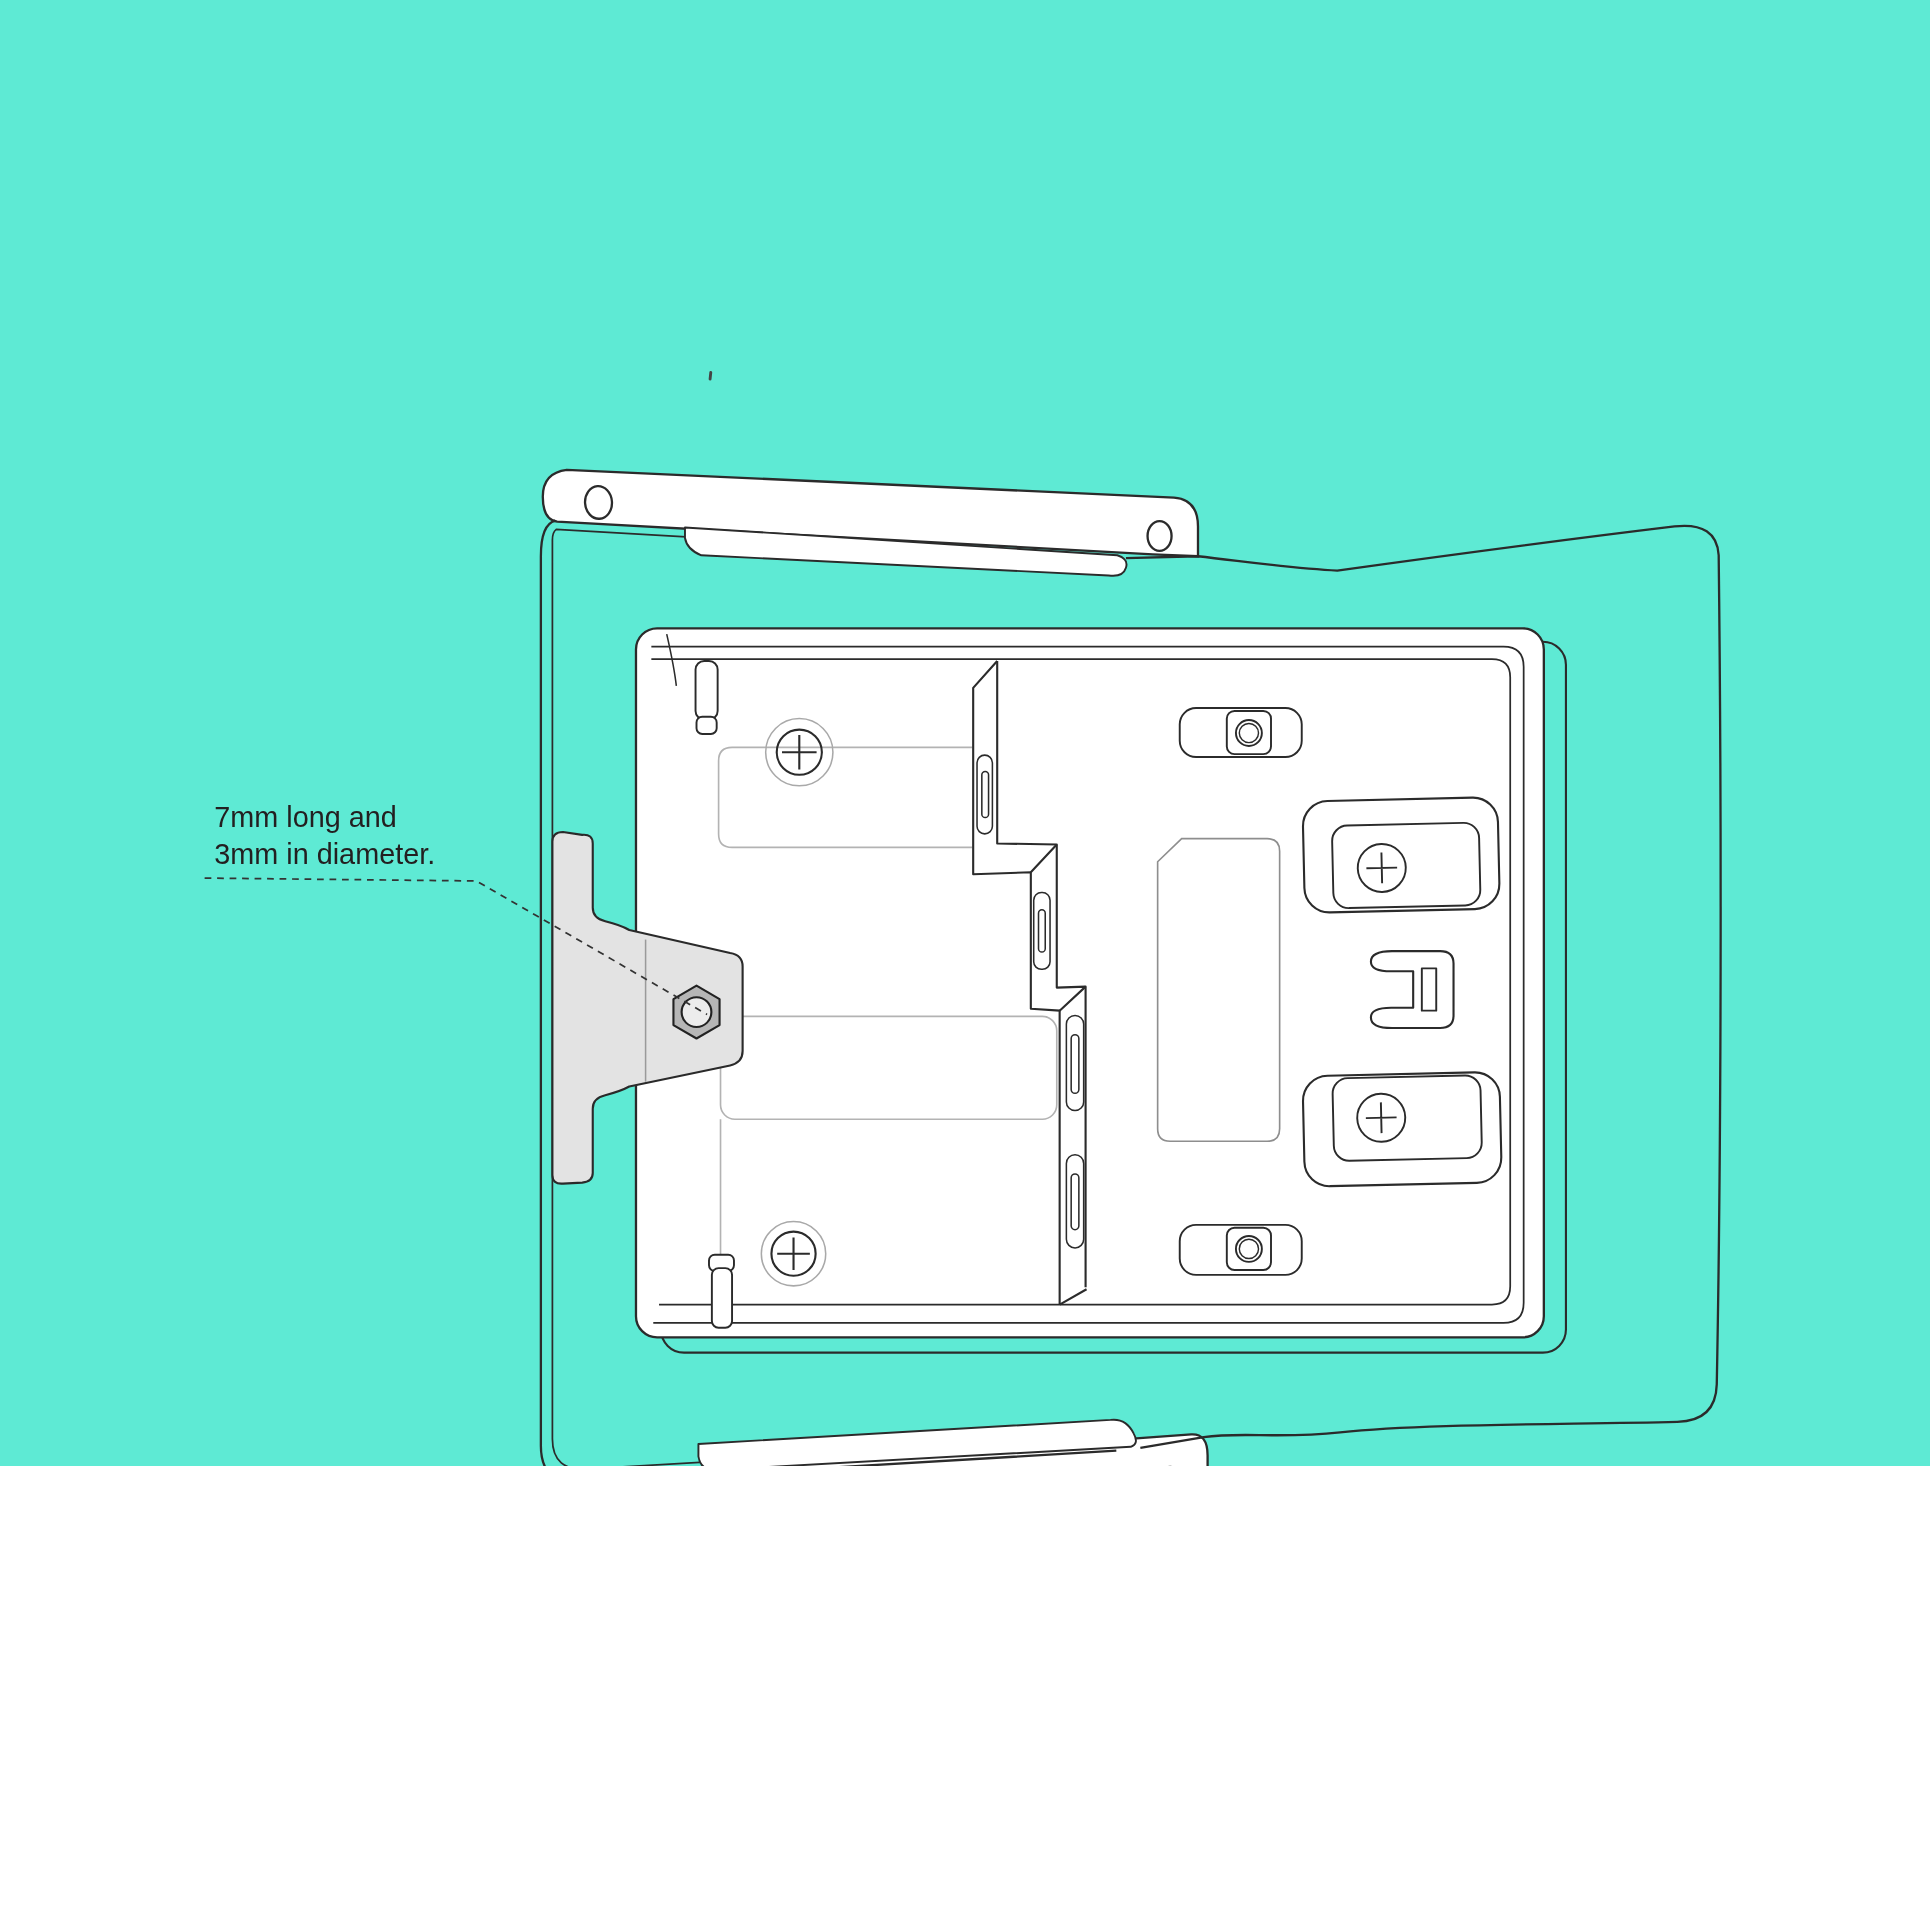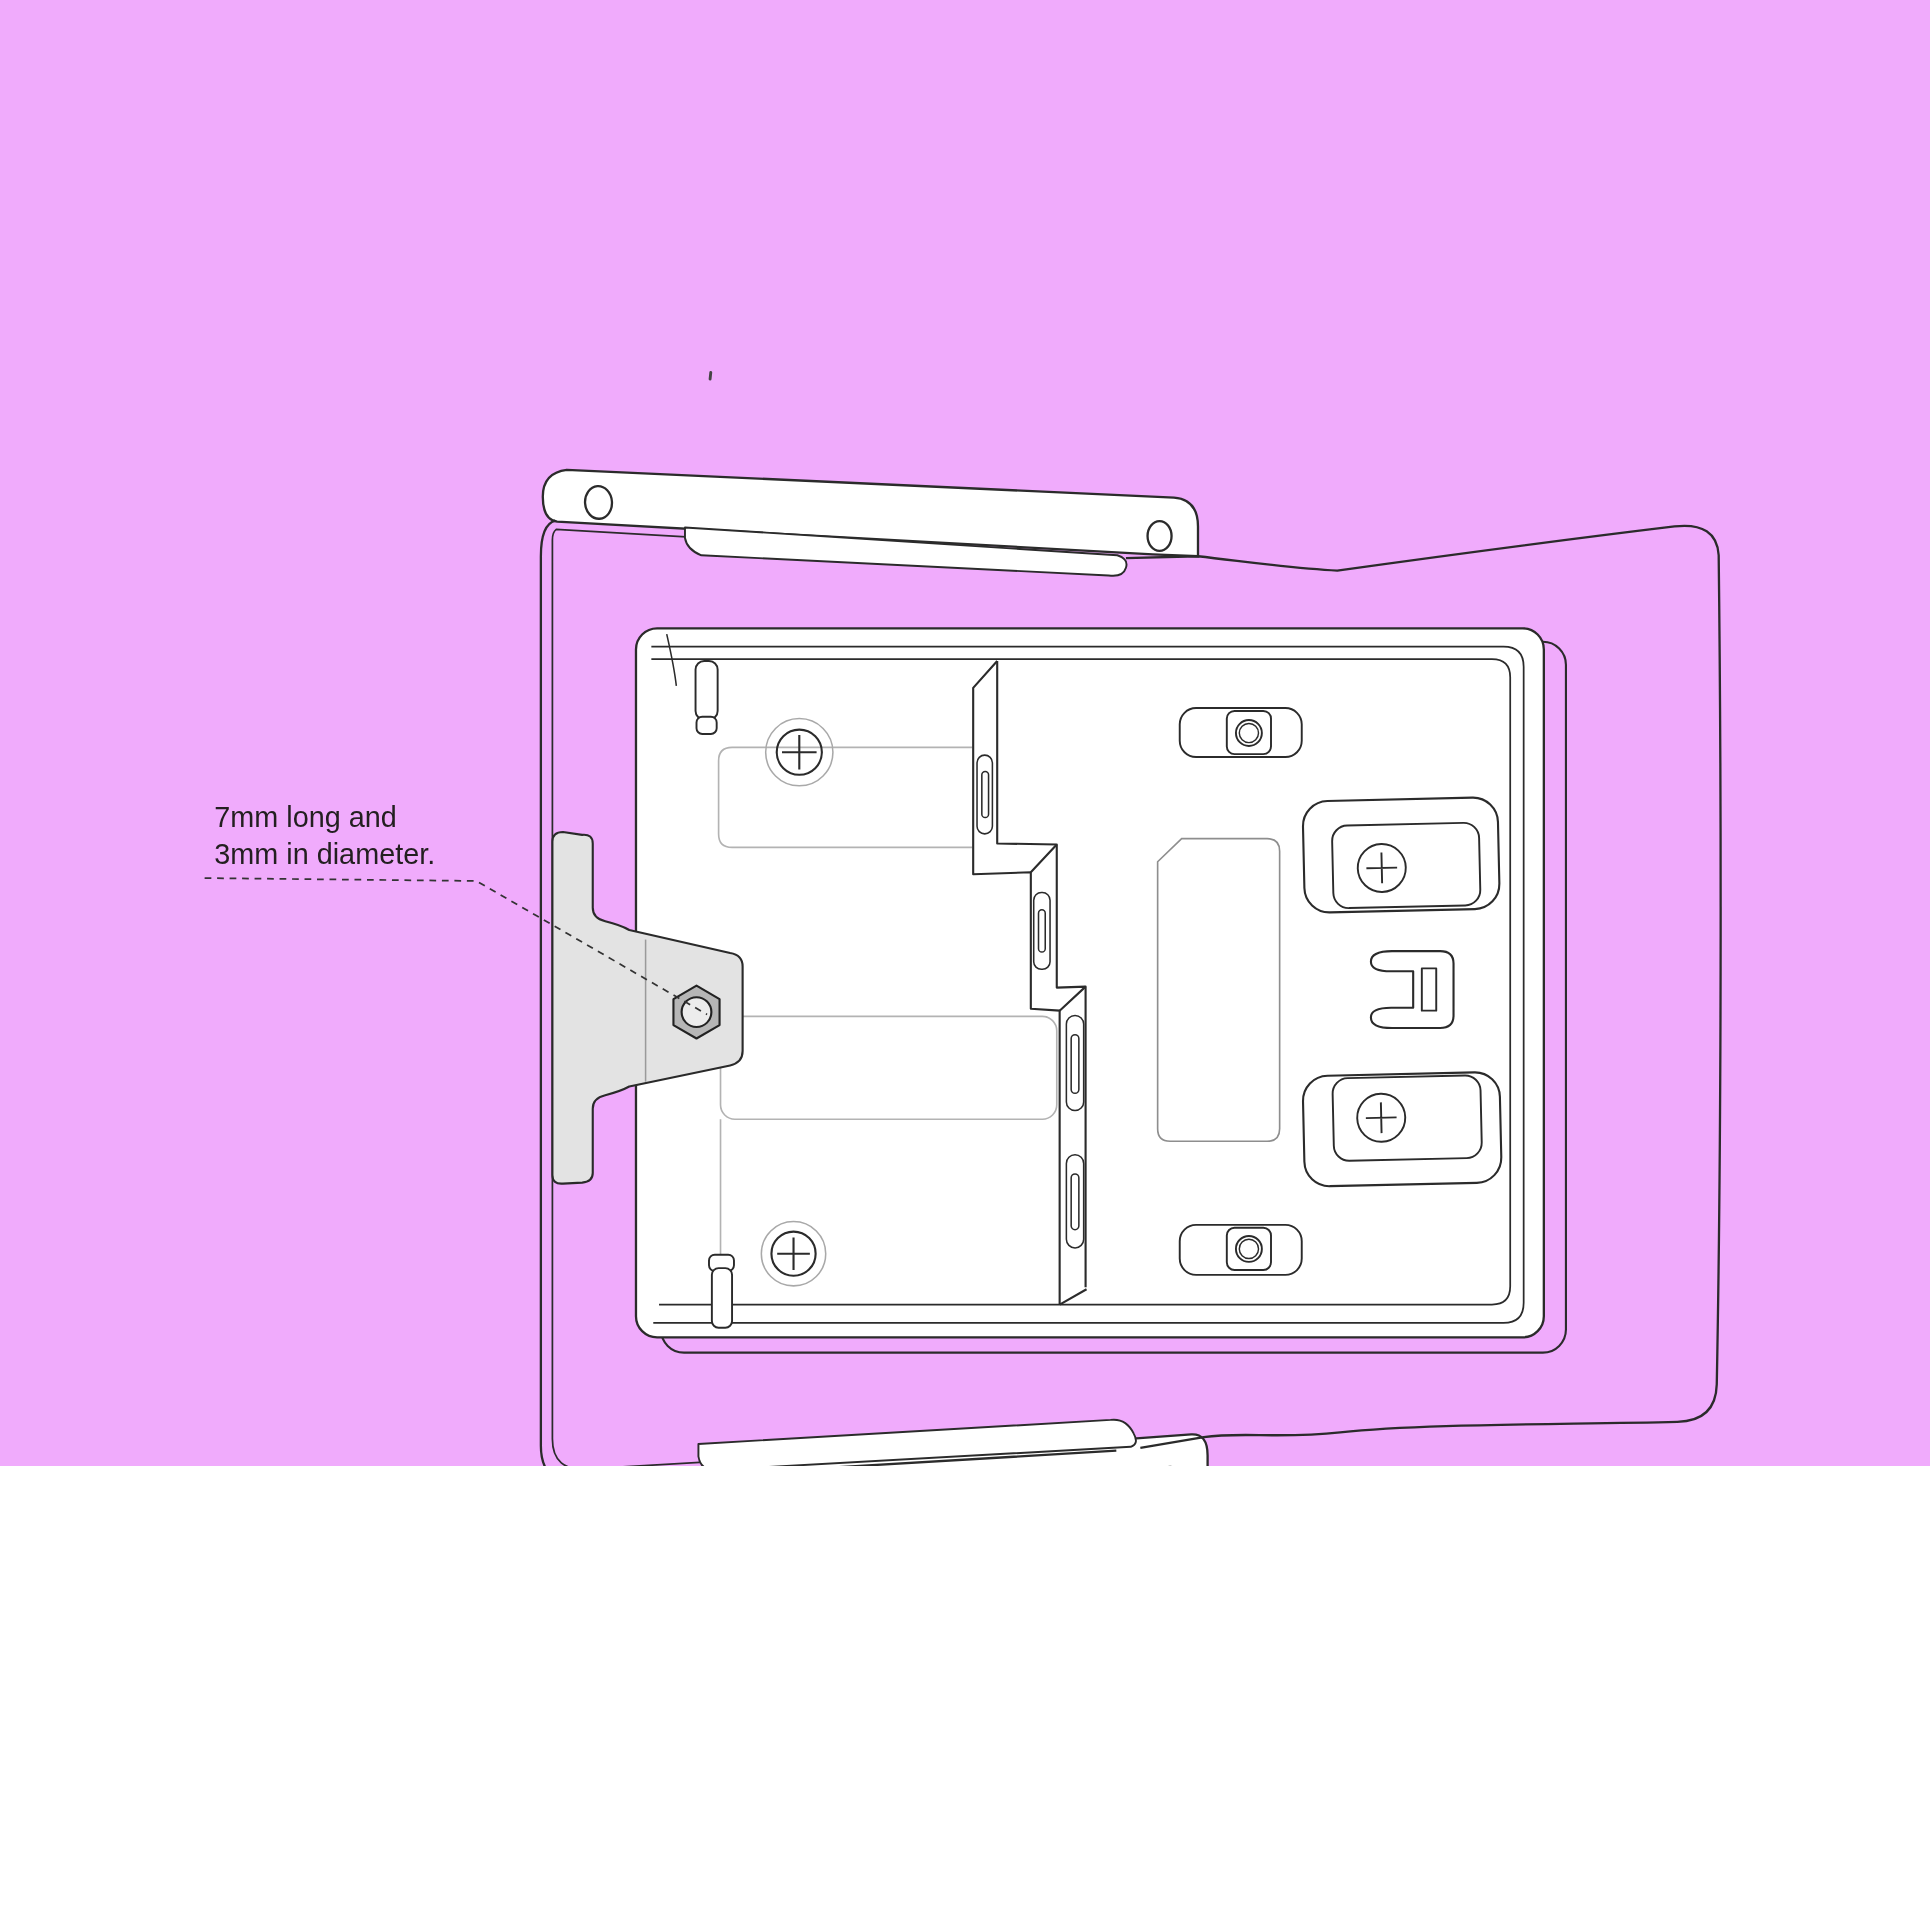--- a/index.html
+++ b/index.html
@@ -1,17 +1,17 @@
 <!DOCTYPE html>
 <html><head>
 <meta charset="utf-8">
 <style>
   html,body{margin:0;padding:0;background:#ffffff;}
   body{font-family:"Liberation Sans", sans-serif;}
-  .stage{position:relative;width:1931px;height:1466px;background:#f0abfc;overflow:hidden;}
+  .stage{position:relative;width:1931px;height:1466px;background:#5eead4;overflow:hidden;}
   svg{display:block;}
   text{font-family:"Liberation Sans", sans-serif;}
 </style>
 </head>
 <body>
 
 <div class="stage">
 <svg viewBox="0 0 2010 2010" width="1931" height="1931">
 
   <rect x="738" y="386" width="3" height="10" rx="1.5" fill="#444" transform="rotate(6 739 391)"></rect>

